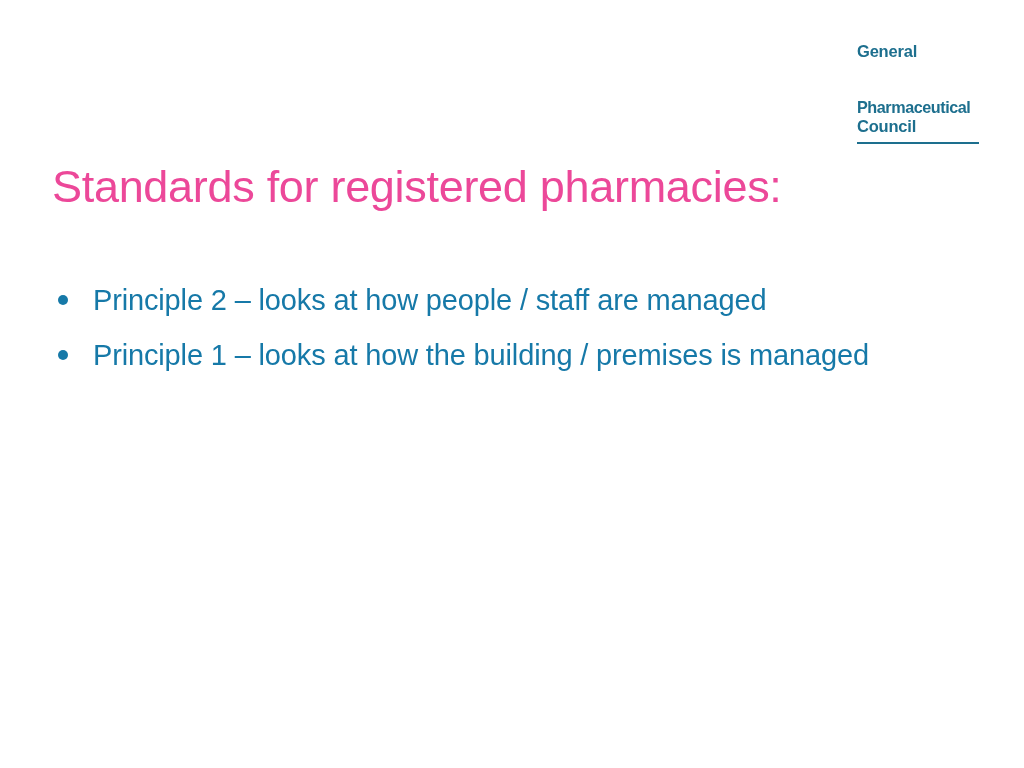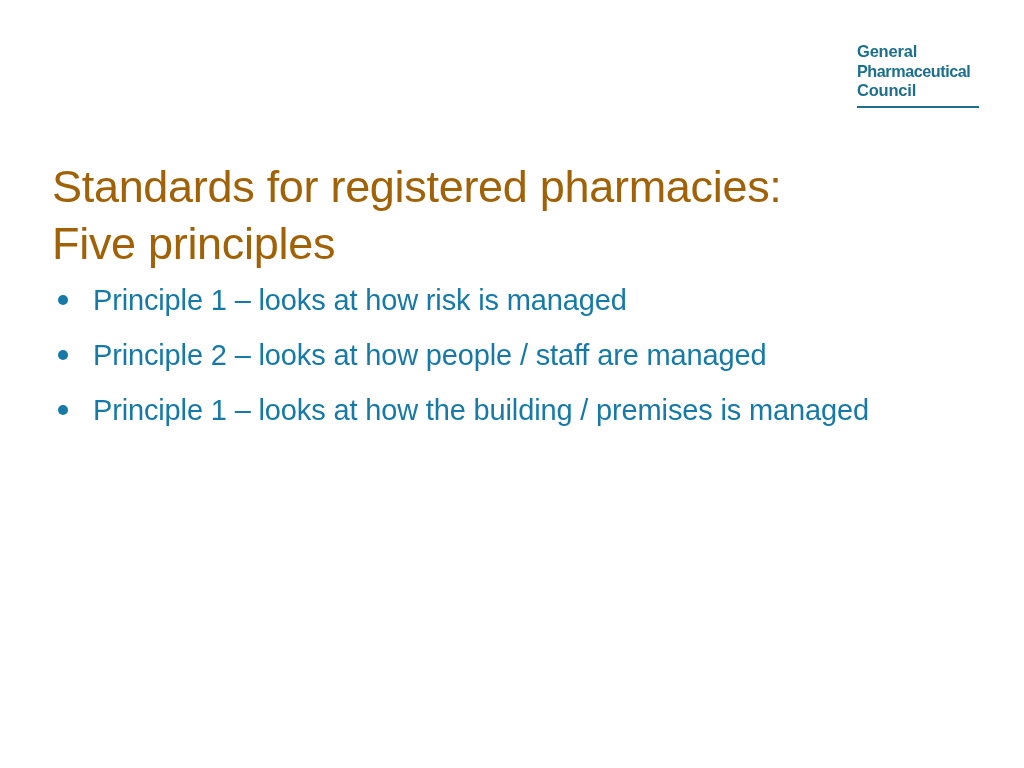--- a/index.html
+++ b/index.html
@@ -38,36 +38,37 @@
     font-size: 16.5px;
     line-height: 19.5px;
     letter-spacing: -0.2px;
     color: #1d6f8e;
     white-space: nowrap;
   }
 
   .logo-line.l2 {
     font-size: 16.2px;
     letter-spacing: -0.45px;
+    margin-top: 36px;
   }
 
   .logo-rule {
     margin-top: 5px;
     width: 122px;
     height: 2px;
     background: #1d6f8e;
   }
 
   
   .title {
     position: absolute;
     left: 52px;
     top: 128px;
     width: 900px;
-    color: #a16207;
+    color: #ec4899;
     font-family: "Liberation Sans", sans-serif;
     font-weight: normal;
     font-size: 45px;
     line-height: 57px;
     letter-spacing: -0.3px;
   }
 
   .title-line {
     display: block;
     white-space: nowrap;
@@ -116,28 +117,23 @@
 
   <div class="logo-block">
     <span class="logo-line l1">General</span>
     <span class="logo-line l2">Pharmaceutical</span>
     <span class="logo-line l3">Council</span>
     <div class="logo-rule"></div>
   </div>
 
   <h1 class="title">
     <span class="title-line">Standards for registered pharmacies:</span>
-    <span class="title-line">Five principles</span>
   </h1>
 
   <ul class="bullets">
-    <li class="bullet-item">
-      <span class="marker"></span>
-      <span class="bullet-text">Principle 1 – looks at how risk is managed</span>
-    </li>
     <li class="bullet-item">
       <span class="marker"></span>
       <span class="bullet-text">Principle 2 – looks at how people / staff are managed</span>
     </li>
     <li class="bullet-item">
       <span class="marker"></span>
       <span class="bullet-text">Principle 1 – looks at how the building / premises is managed</span>
     </li>
   </ul>
 

